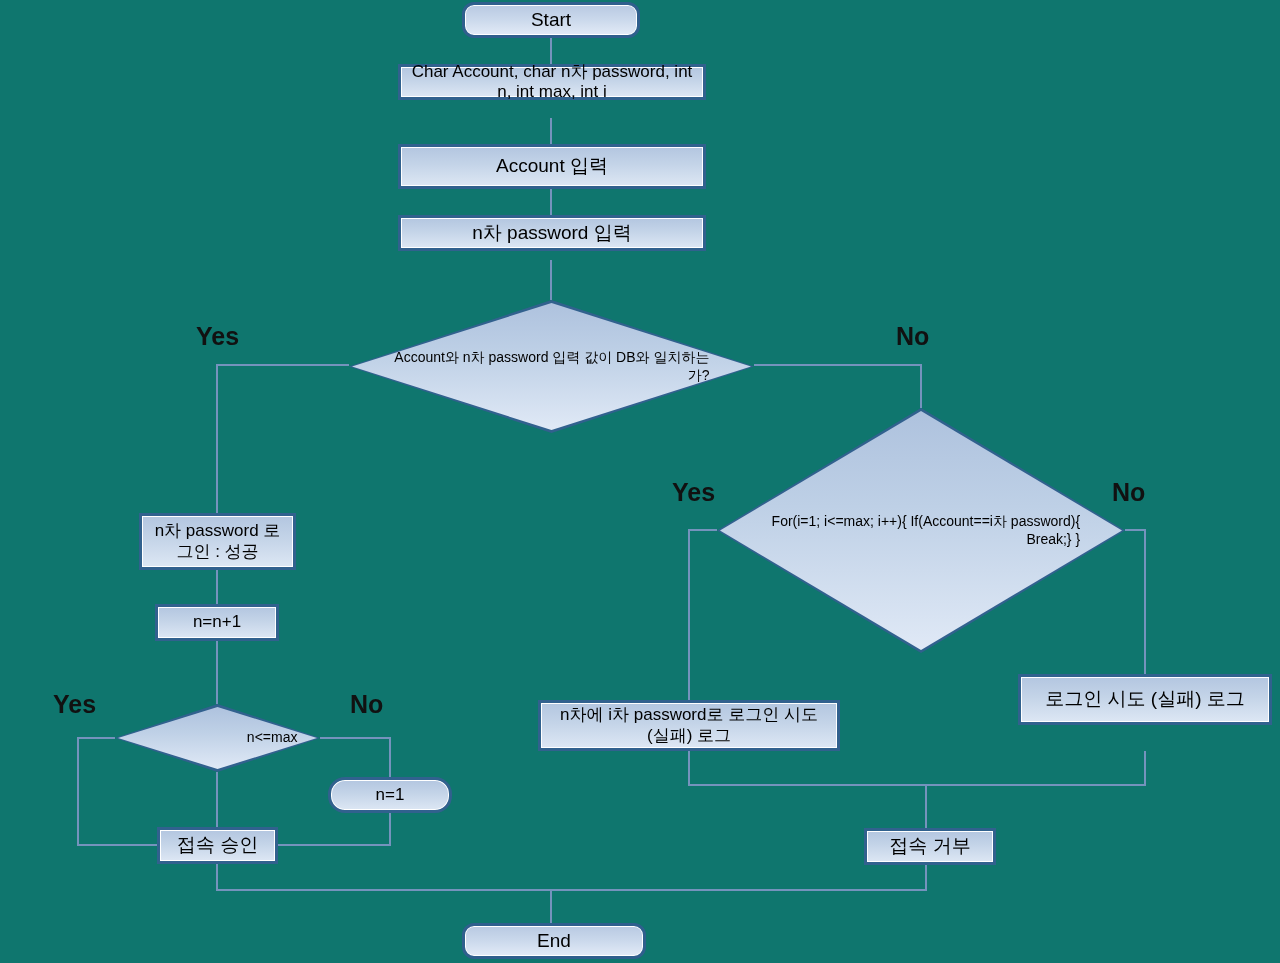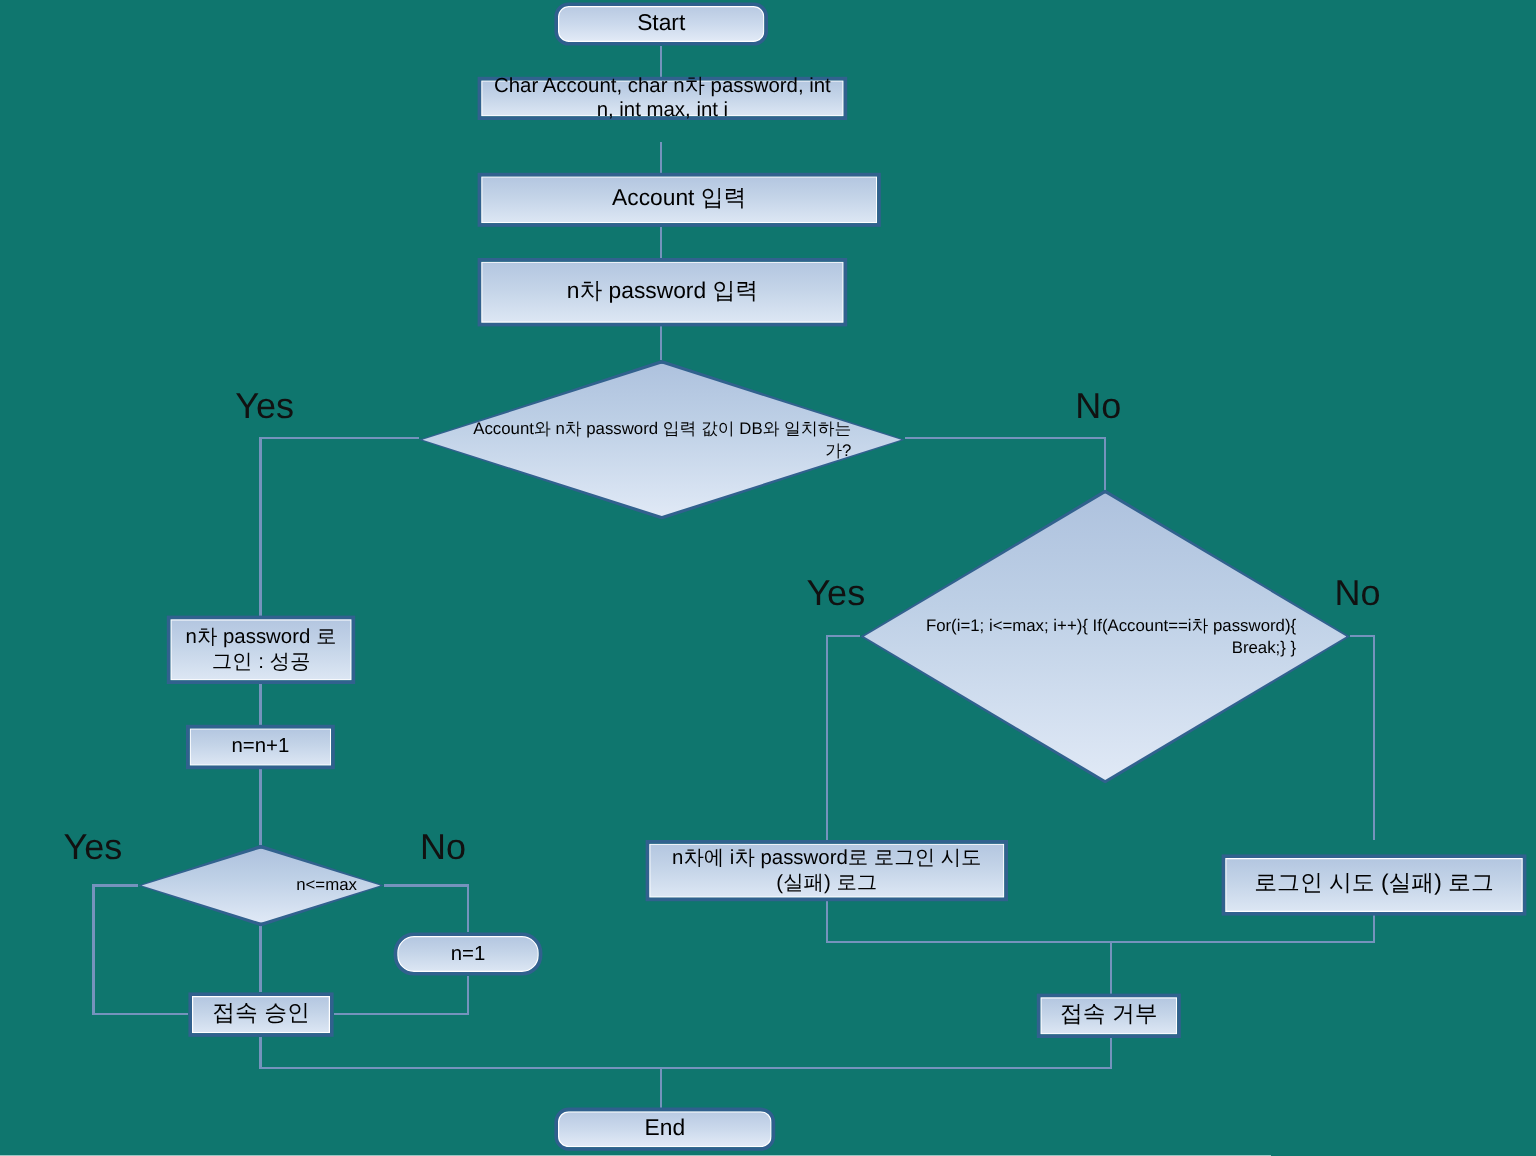--- a/index.html
+++ b/index.html
@@ -89,23 +89,24 @@
     width: 78%;
     font-size: 14px;
     line-height: 1.25;
     text-align: right;
   }
 
   
   .branch-label {
     position: absolute;
     z-index: 3;
-    font-size: 30px;
+    font-size: 25px;
     color: #111111;
     white-space: nowrap;
+    font-weight: bold;
   }
 
   .sz-sm { font-size: 15px; }
   .sz-md { font-size: 17px; }
   .sz-lg { font-size: 19px; }
 </style>
 </head>
 <body>
 
 <div id="canvas">
@@ -154,25 +155,25 @@
   </svg>
 
   <div class="node terminator" style="left:462px; top:2px; width:178px; height:36px;">
     <span>Start</span>
   </div>
 
   <div class="node process" style="left:398px; top:64px; width:308px; height:36px;">
     <span class="sz-md">Char Account, char n차 password, int n, int max, int i</span>
   </div>
 
-  <div class="node process" style="left:398px; top:144px; width:336px; height:45px;">
+  <div class="node process" style="left:398px; top:144px; width:308px; height:45px;">
     <span class="sz-lg">Account 입력</span>
   </div>
 
-  <div class="node process" style="left:398px; top:215px; width:308px; height:57px;">
+  <div class="node process" style="left:398px; top:215px; width:308px; height:36px;">
     <span class="sz-lg">n차 password 입력</span>
   </div>
 
   <div class="node decision" style="left:349px; top:300px; width:405px; height:133px;">
     <div class="dshape"></div>
     <div class="dfill"></div>
     <div class="dtext">Account와 n차 password 입력 값이 DB와 일치하는가?</div>
   </div>
   <div class="branch-label" style="left:196px; top:322px;">Yes</div>
   <div class="branch-label" style="left:896px; top:322px;">No</div>
@@ -206,25 +207,25 @@
     <div class="dfill"></div>
     <div class="dtext">For(i=1; i&lt;=max; i++){ If(Account==i차 password){ Break;} }</div>
   </div>
   <div class="branch-label" style="left:672px; top:478px;">Yes</div>
   <div class="branch-label" style="left:1112px; top:478px;">No</div>
 
   <div class="node process" style="left:538px; top:700px; width:302px; height:51px;">
     <span class="sz-md">n차에 i차 password로 로그인 시도 (실패) 로그</span>
   </div>
 
-  <div class="node process" style="left:1018px; top:712px; width:254px; height:51px;">
+  <div class="node process" style="left:1018px; top:674px; width:254px; height:51px;">
     <span class="sz-lg">로그인 시도 (실패) 로그</span>
   </div>
 
-  <div class="node process" style="left:864px; top:828px; width:120px; height:37px;">
+  <div class="node process" style="left:864px; top:828px; width:132px; height:37px;">
     <span class="sz-lg">접속 거부</span>
   </div>
 
   <div class="node terminator" style="left:462px; top:923px; width:184px; height:36px;">
     <span>End</span>
   </div>
 
 </div>
 
 </body></html>

